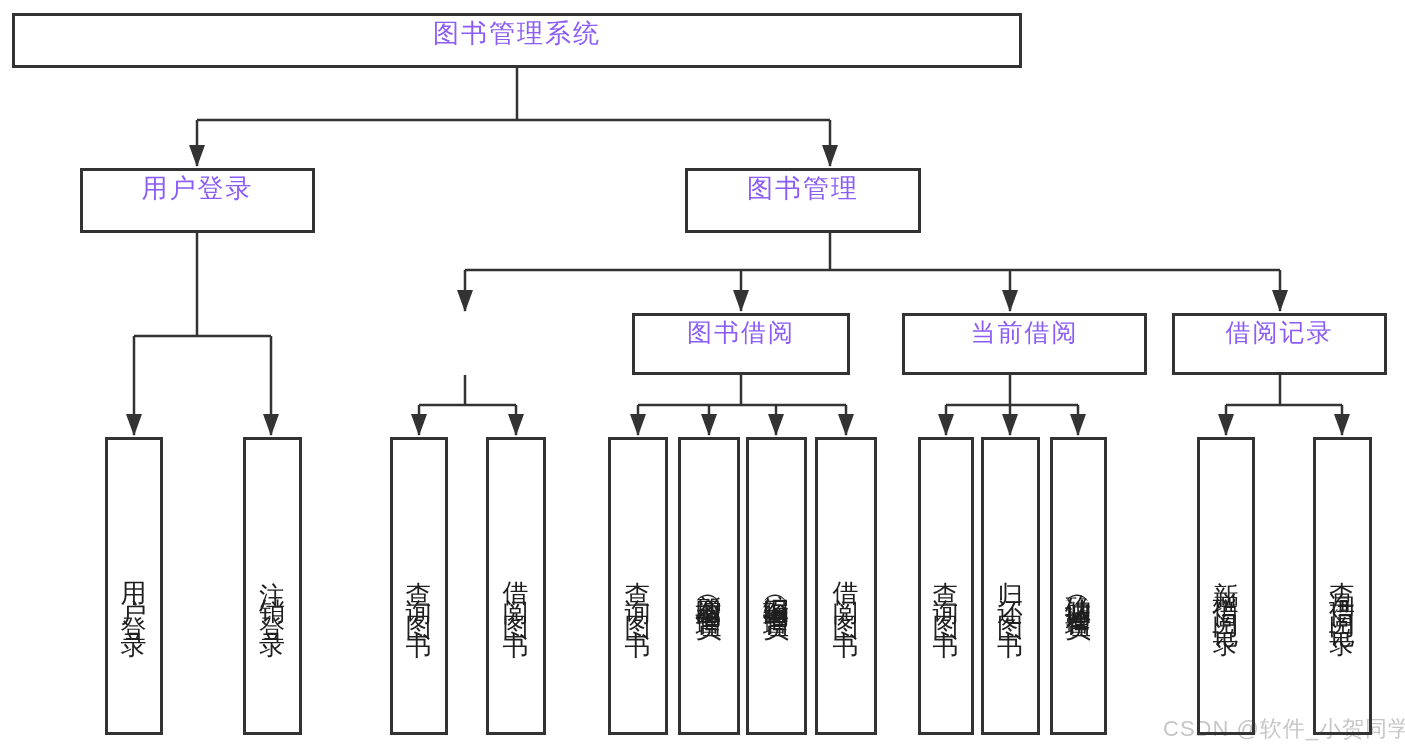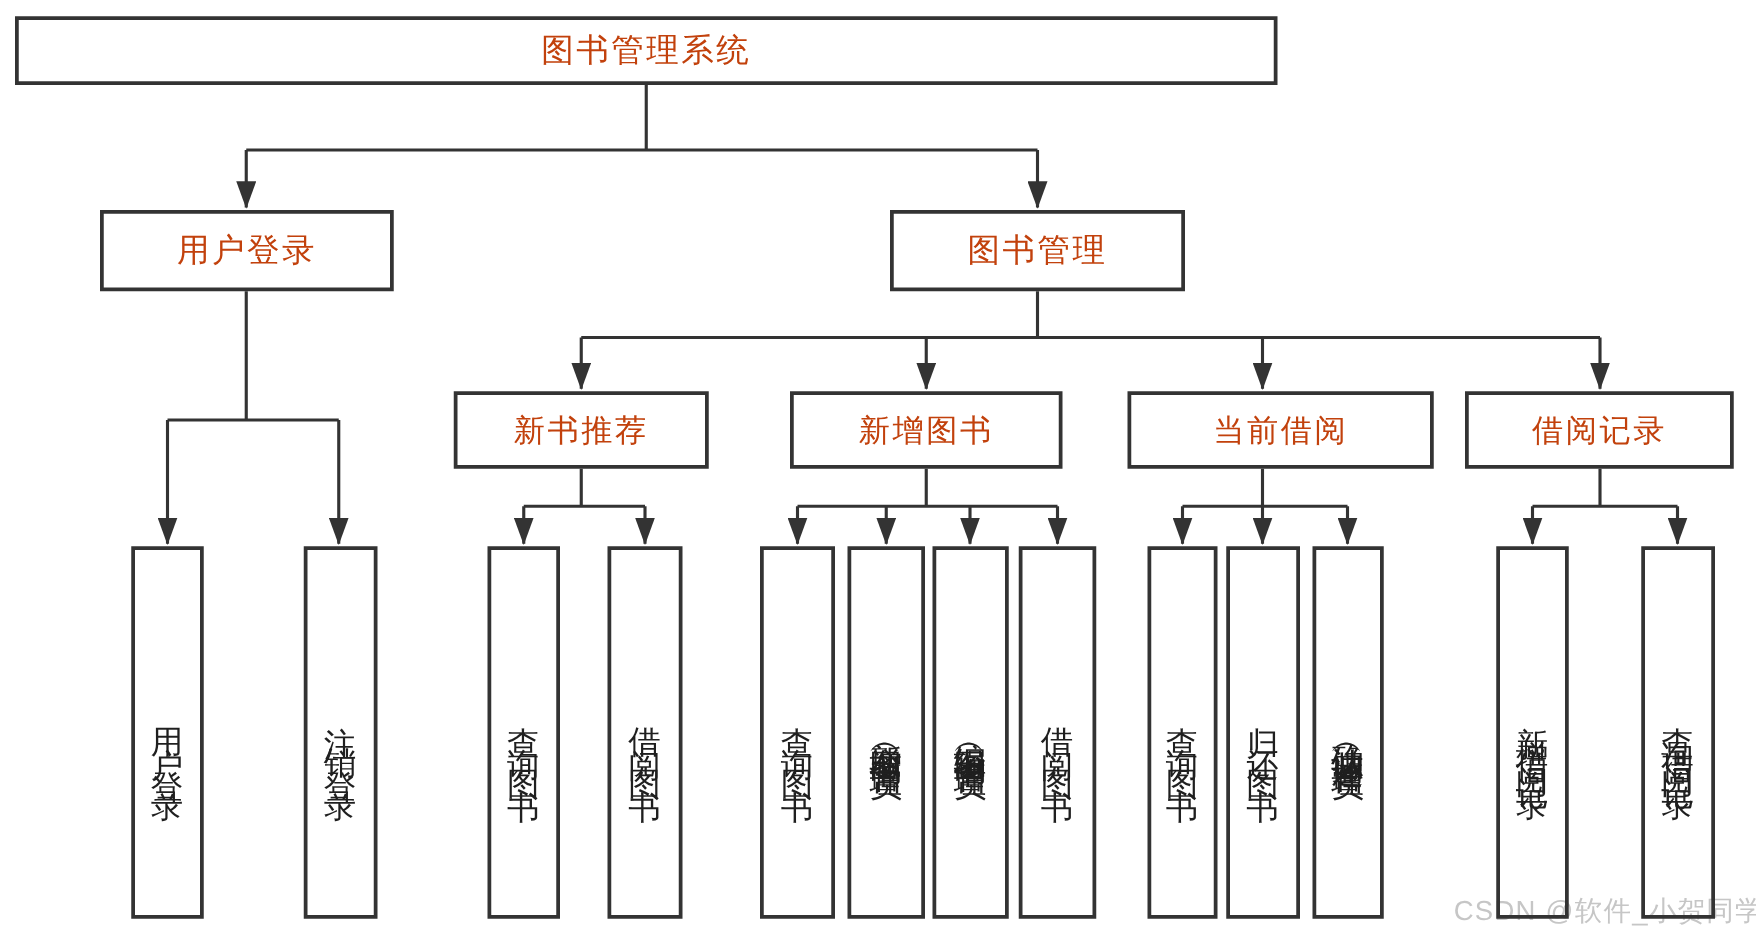--- a/index.html
+++ b/index.html
@@ -11,23 +11,23 @@
     background: #ffffff;
     font-family: "Liberation Sans", sans-serif;
     overflow: hidden;
   }
   .node {
     position: absolute;
     box-sizing: border-box;
     border: 3px solid #333333;
     background: transparent;
     display: flex;
-    align-items: center;
+    align-items: flex-start;
     justify-content: center;
-    color: #c2410c;
+    color: #8b5cf6;
     font-size: 26px;
     letter-spacing: 2px;
     z-index: 2;
   }
   .root-node { left: 12px; top: 13px; width: 1010px; height: 55px; }
   .lvl2 { top: 168px; height: 65px; }
   .lvl3 { top: 313px; height: 62px; font-size: 25px; }
   .leaf {
     position: absolute;
     top: 437px;
@@ -116,29 +116,26 @@
     <line x1="1342" y1="405" x2="1342" y2="435" stroke="#333333" stroke-width="2.5" marker-end="url(#ah)"></line>
   </svg>
 
   <div class="node root-node">
     <span>图书管理系统</span>
   </div>
 
   <div class="node lvl2" style="left:80px;width:235px">
     <span>用户登录</span>
   </div>
-  <div class="node lvl2" style="left:712px;width:236px">
+  <div class="node lvl2" style="left:685px;width:236px">
     <span>图书管理</span>
   </div>
 
-  <div class="node lvl3" style="left:363px;width:204px">
-    <span>新书推荐</span>
-  </div>
   <div class="node lvl3" style="left:632px;width:218px">
-    <span>新增图书</span>
+    <span>图书借阅</span>
   </div>
   <div class="node lvl3" style="left:902px;width:245px">
     <span>当前借阅</span>
   </div>
   <div class="node lvl3" style="left:1172px;width:215px">
     <span>借阅记录</span>
   </div>
 
   <div class="leaf ls-lg" style="left:105px;width:58px">
     <span class="vtext">用户登录</span>

